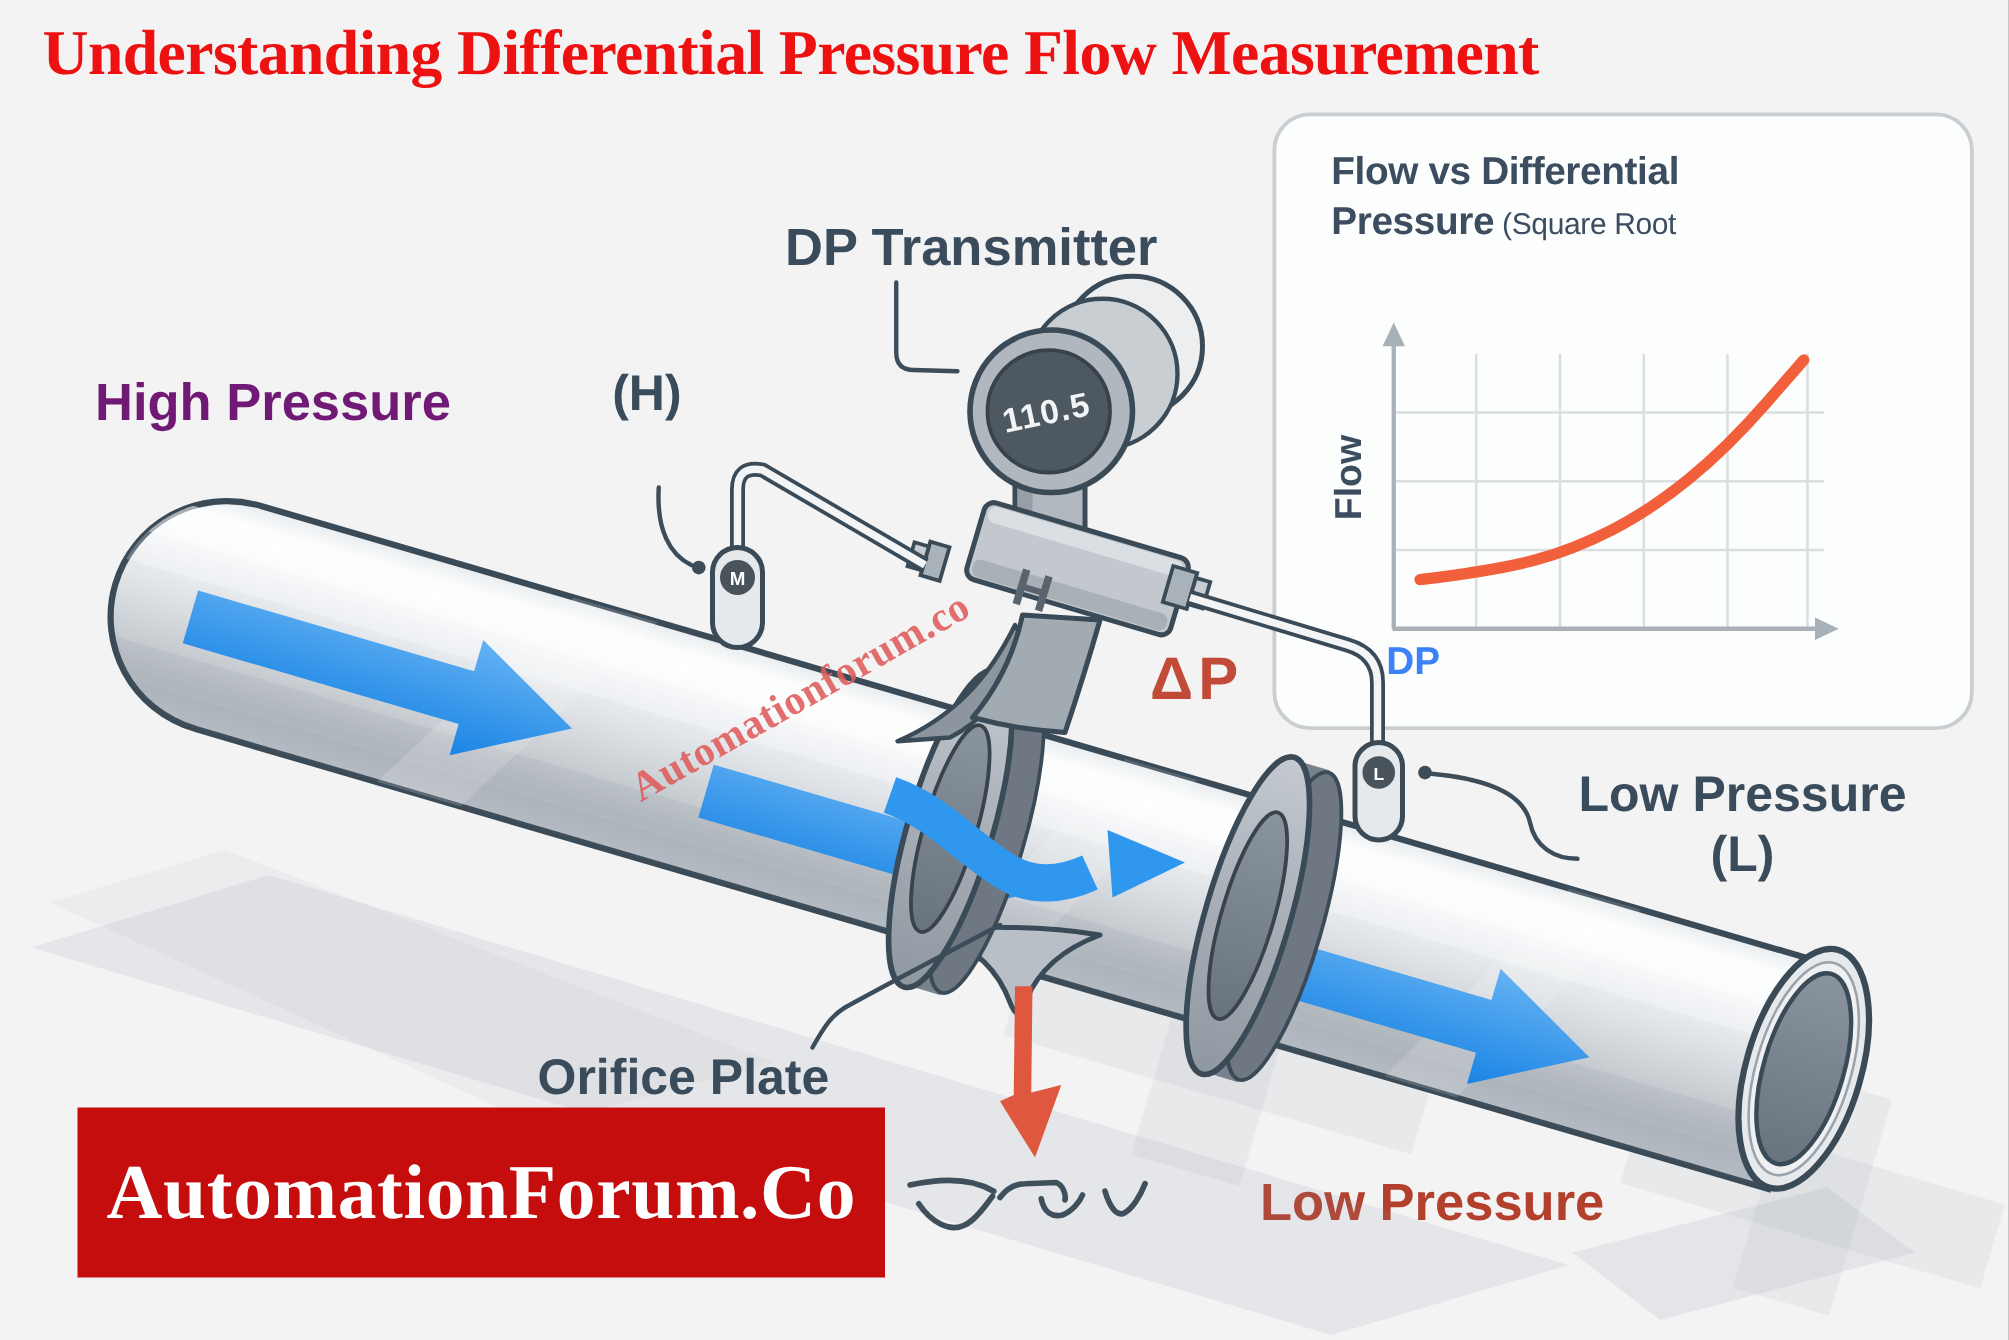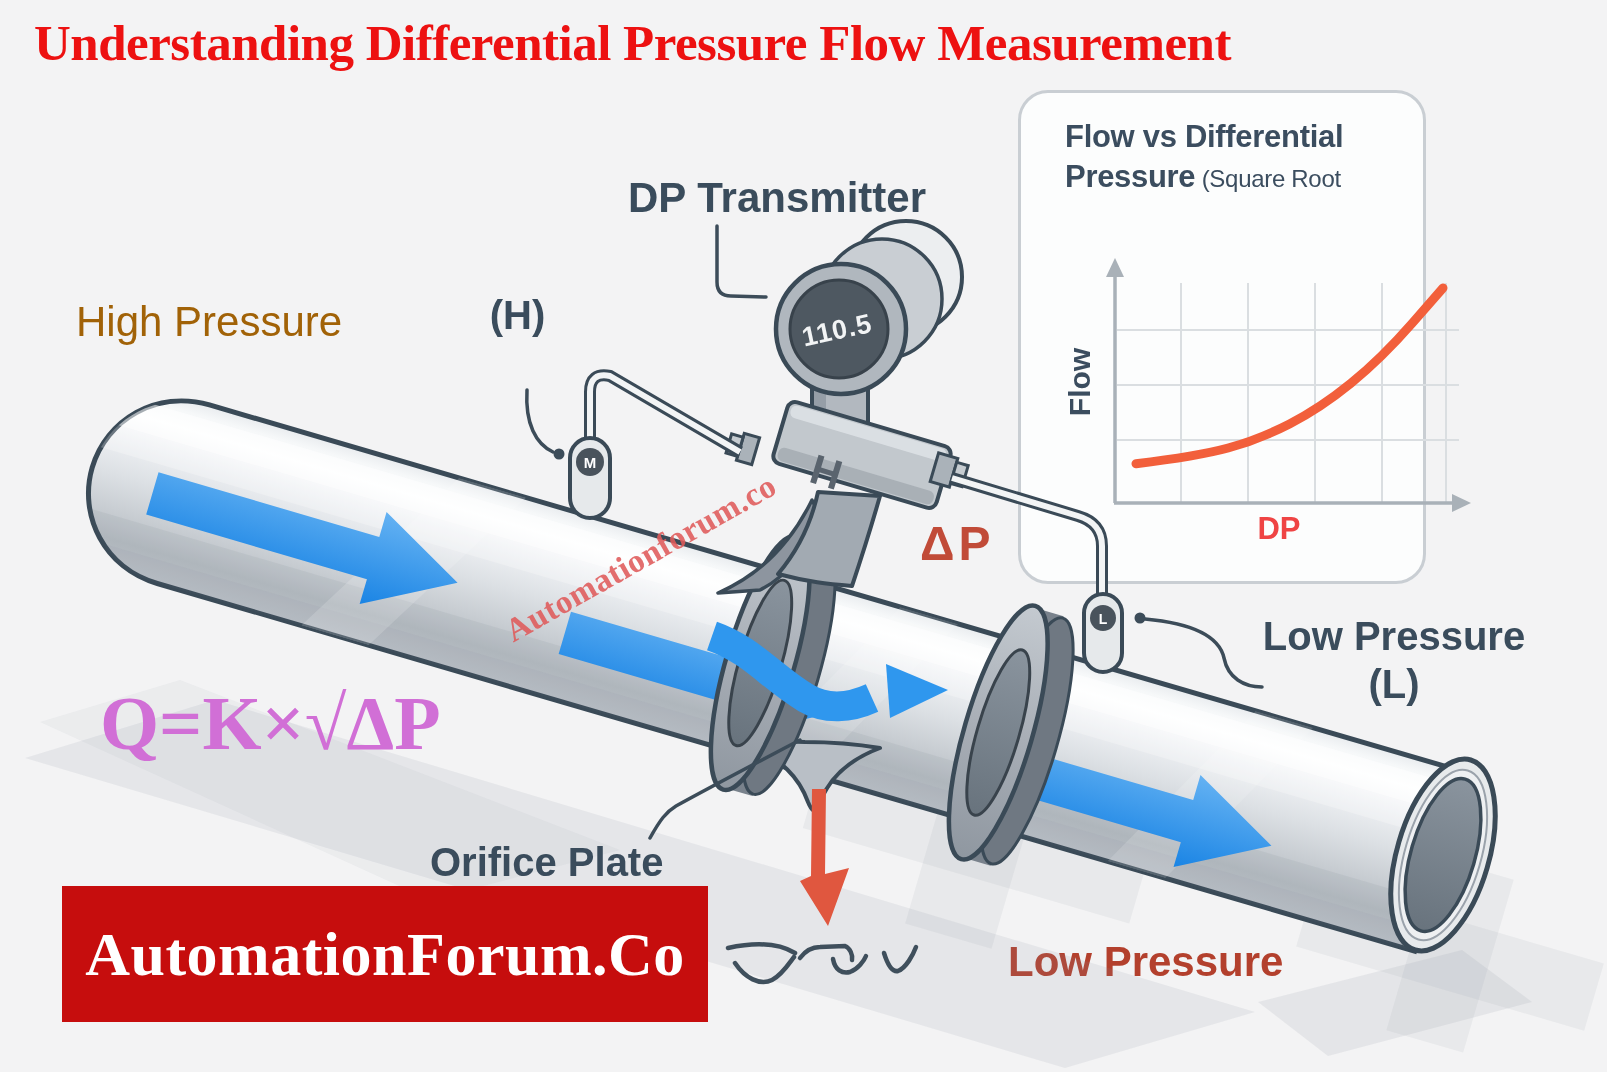--- a/index.html
+++ b/index.html
@@ -4,46 +4,46 @@
 <style>
   html,body{margin:0;padding:0;background:#888;}
   .canvas{position:relative;width:1607px;height:1072px;background:#f3f3f4;overflow:hidden;
           font-family:"Liberation Sans",sans-serif;}
   svg{display:block;}
   .abs{position:absolute;}
   
   .main-title{left:34px;top:14px;font-family:"Liberation Serif",serif;font-weight:700;
               font-size:51px;color:#ed1111;letter-spacing:-0.5px;white-space:nowrap;z-index:4;}
   .lbl{color:#3a4c5c;font-weight:600;white-space:nowrap;z-index:4;}
-  .lbl-high{left:76px;top:298px;font-size:42px;font-weight:400;color:#a16207;}
+  .lbl-high{left:76px;top:298px;font-size:42px;font-weight:700;color:#701a75;}
   .lbl-impulse{left:385px;top:292px;width:265px;text-align:center;font-size:40px;line-height:46px;}
   .lbl-dpt{left:580px;top:174px;font-size:42px;margin-left:48px;}
   .lbl-dp{left:920px;top:516px;font-size:48px;font-weight:700;color:#c14b38;letter-spacing:4px;}
   .lbl-lowl{left:1258px;top:612px;width:272px;text-align:center;font-size:40px;line-height:48px;}
   .lbl-orifice{left:430px;top:840px;font-size:40px;}
   .lbl-lowbottom{left:1008px;top:938px;font-size:42px;font-weight:700;color:#b3402d;}
   .formula{left:100px;top:680px;font-family:"Liberation Serif",serif;font-weight:700;
            font-size:76px;color:#d16fd6;z-index:4;white-space:nowrap;}
   .watermark{left:508px;top:615px;font-family:"Liberation Serif",serif;font-weight:600;
              font-size:33px;color:rgba(223,90,90,0.88);transform:rotate(-29.5deg);
              transform-origin:0 50%;z-index:3;white-space:nowrap;letter-spacing:0.5px;}
   .logo-box{left:62px;top:886px;width:646px;height:136px;background:#c60d0d;z-index:4;
             display:flex;align-items:center;justify-content:center;}
   .logo-text{font-family:"Liberation Serif",serif;font-weight:700;font-size:62px;color:#ffffff;
              letter-spacing:0.5px;white-space:nowrap;}
   
-  .panel{left:1018px;top:90px;width:408px;height:494px;background:#fcfdfd;
+  .panel{left:1018px;top:90px;width:561px;height:494px;background:#fcfdfd;
          border:3px solid #c9ced3;border-radius:30px;z-index:1;box-sizing:border-box;}
   .panel-title{position:absolute;left:44px;top:24px;color:#3b4d5f;letter-spacing:-0.3px;z-index:2;}
   .pt-line{font-size:31px;font-weight:700;line-height:40px;white-space:nowrap;}
   .pt-small{font-size:24px;font-weight:500;}
   .flow-label{position:absolute;left:14px;top:272px;width:90px;text-align:center;
               font-size:30px;font-weight:600;color:#3b4d5f;transform:rotate(-90deg);}
-  .dp-label{position:absolute;left:88px;top:418px;width:340px;text-align:center;
-            font-size:31px;font-weight:700;color:#ef4444;}
+  .dp-label{position:absolute;left:88px;top:418px;width:340px;
+            font-size:31px;font-weight:700;color:#3b82f6;}
   .diagram-svg{position:absolute;left:0;top:0;z-index:2;pointer-events:none;}
 </style>
 </head>
 <body>
 
 <div class="canvas">
 
   <div class="abs panel">
     <div class="panel-title">
       <div class="pt-line">Flow vs Differential</div>
@@ -243,18 +243,17 @@
     <div>(H)</div>
   </div>
   <div class="abs lbl lbl-dpt">DP Transmitter</div>
   <div class="abs lbl-dp abs" style="position:absolute;text-align:right;">ΔP</div>
   <div class="abs lbl lbl-lowl">
     <div>Low Pressure</div>
     <div>(L)</div>
   </div>
   <div class="abs lbl lbl-orifice">Orifice Plate</div>
   <div class="abs lbl-lowbottom abs" style="position:absolute;">Low Pressure</div>
-  <div class="abs formula">Q=K×√ΔP</div>
   <div class="abs watermark">Automationforum.co</div>
   <div class="abs logo-box">
     <span class="logo-text">AutomationForum.Co</span>
   </div>
 </div>
 
 </body></html>

